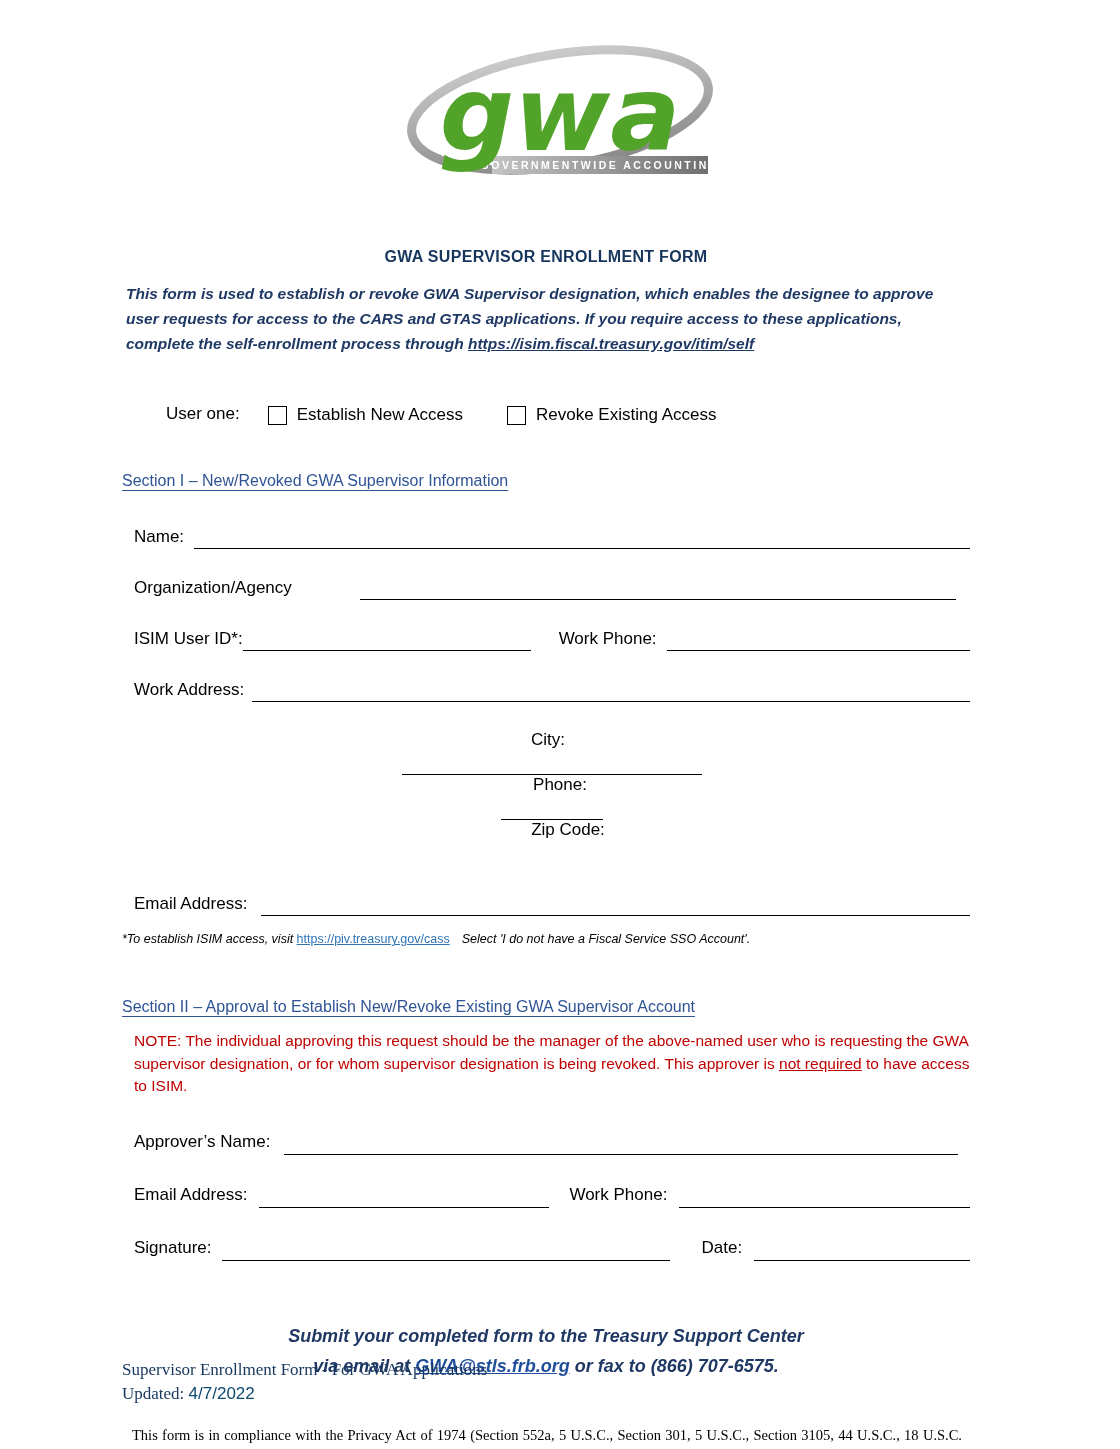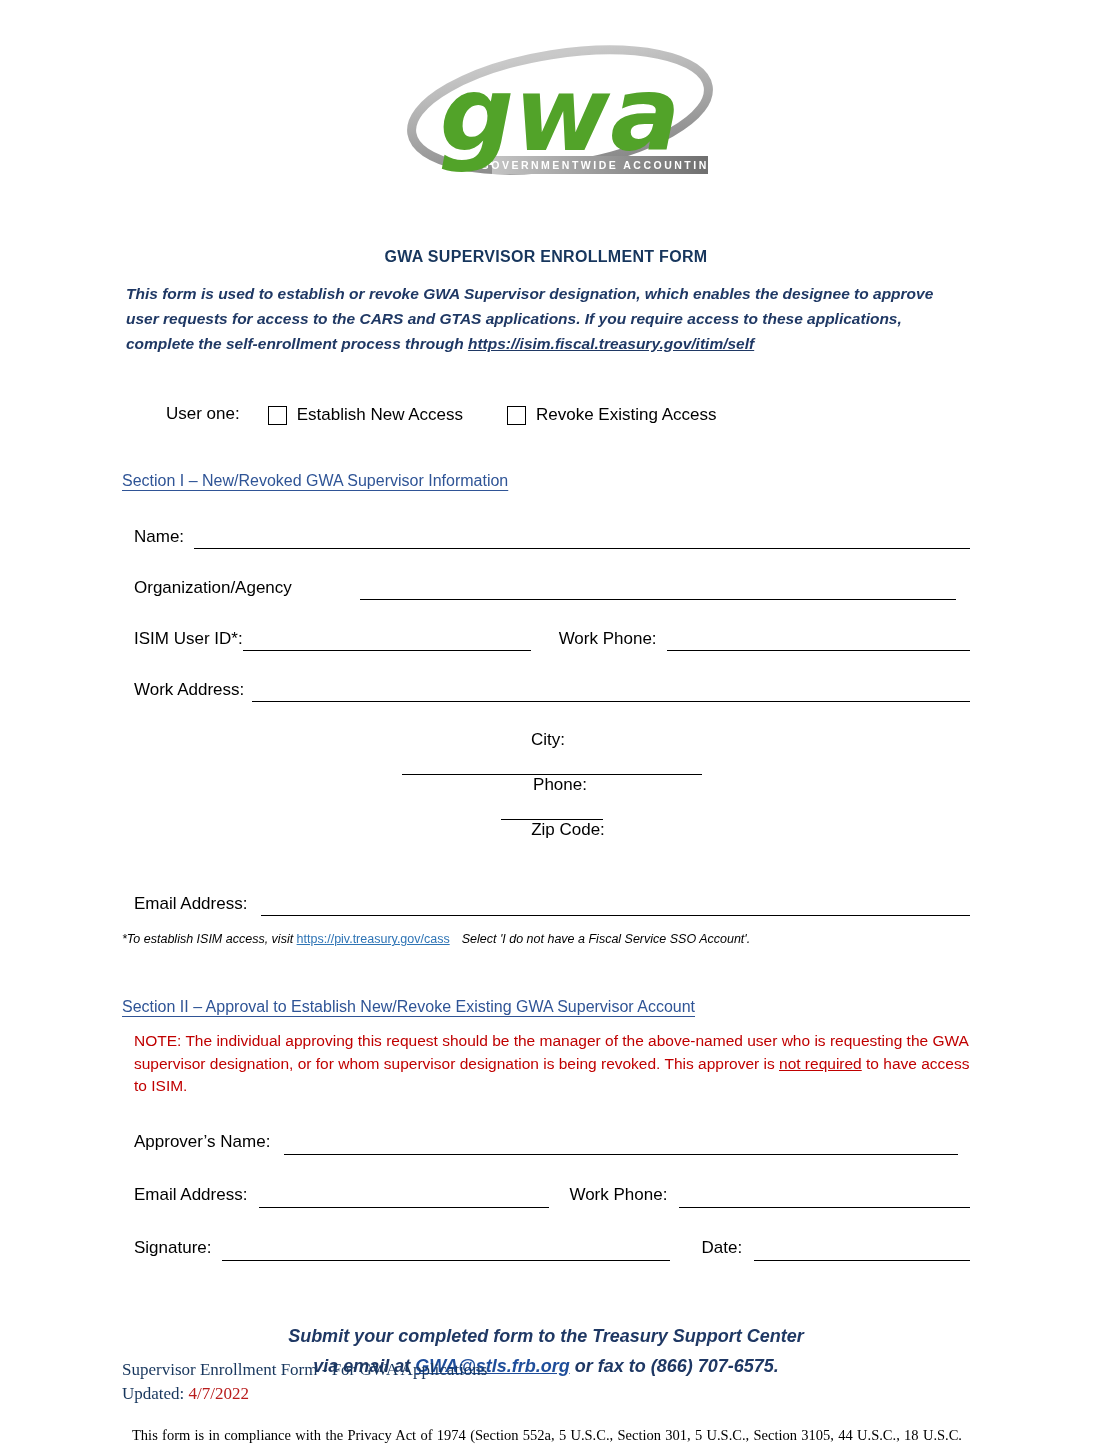--- a/index.html
+++ b/index.html
@@ -58,21 +58,21 @@
     font-family:"Liberation Serif","DejaVu Serif",serif;
     font-size:14.5px;line-height:1.62;margin:42px 8px 0 10px;text-align:justify;
   }
   
   .footer{
     position:absolute;left:122px;bottom:42px;
     font-family:"Liberation Serif","DejaVu Serif",serif;
     font-size:17px;color:#17365d;line-height:1.45;
   }
   .footer .updated-value{
-    font-family:Liberation Serif, serif;color:#b91c1c;
+    font-family:Liberation Sans, sans-serif;color:#0c4a6e;
   }
 </style>
 </head>
 <body>
 
 <div class="page">
 
   <div class="logo-wrap">
     <svg viewBox="0 0 320 160" width="320" height="160">
       <defs>

